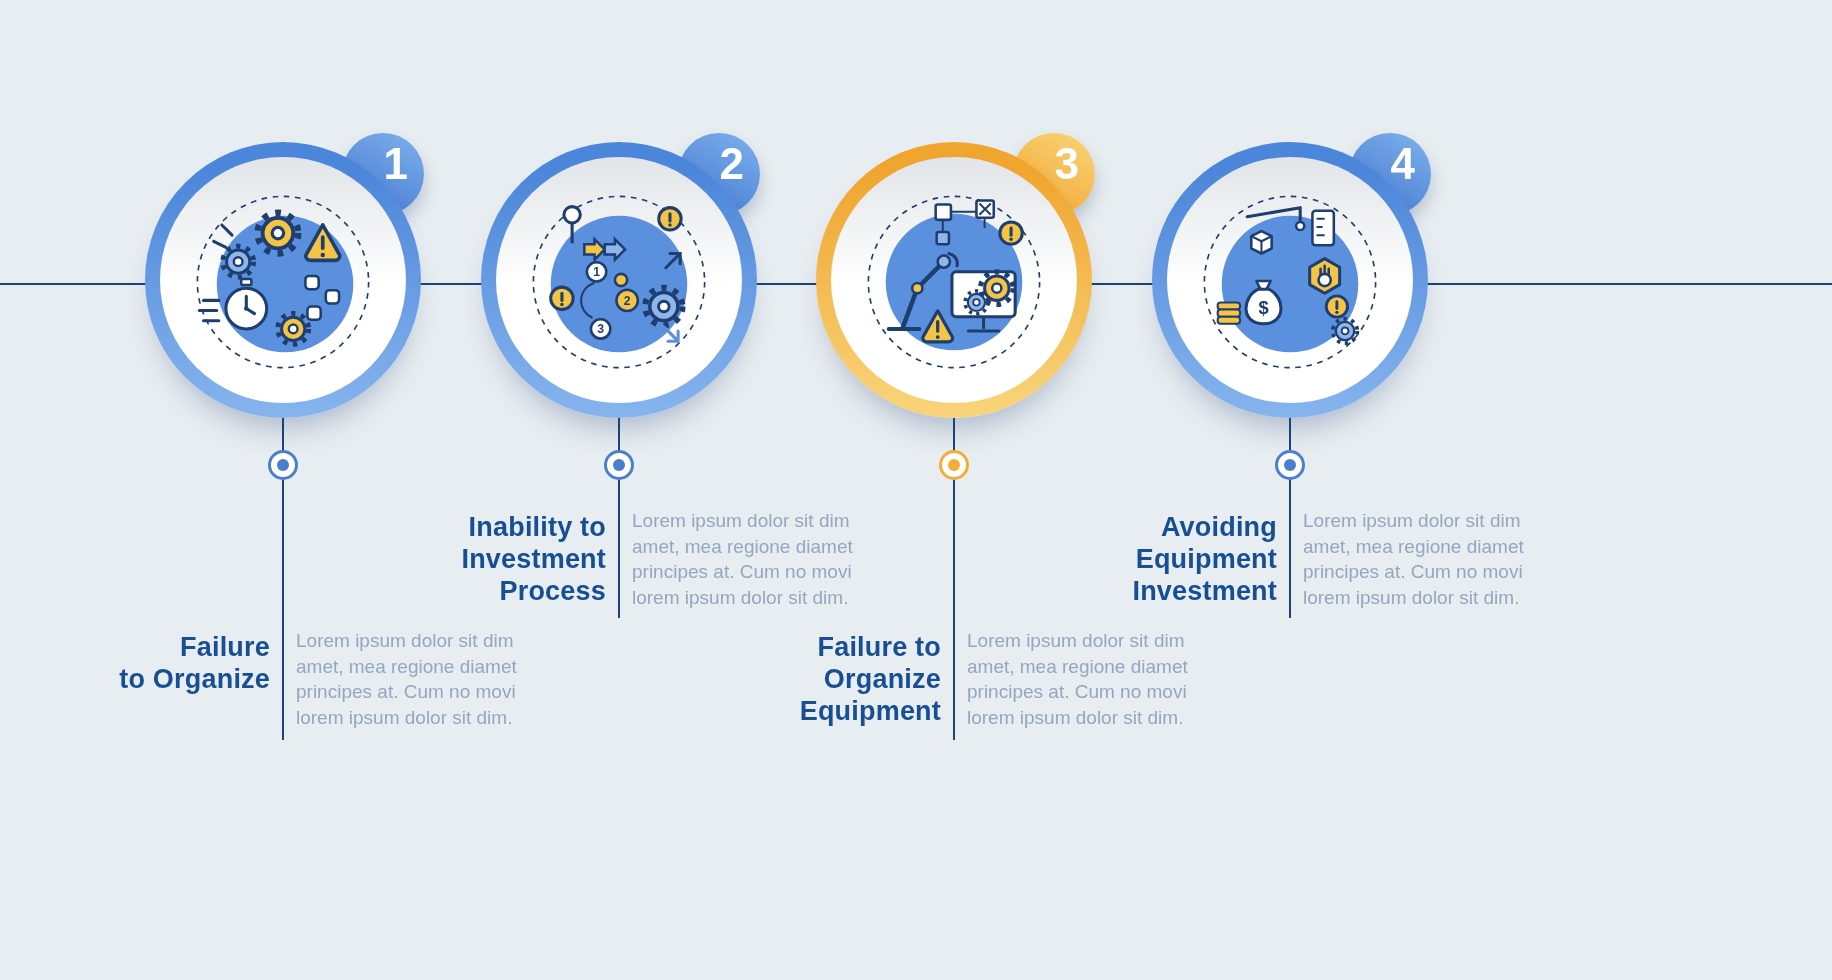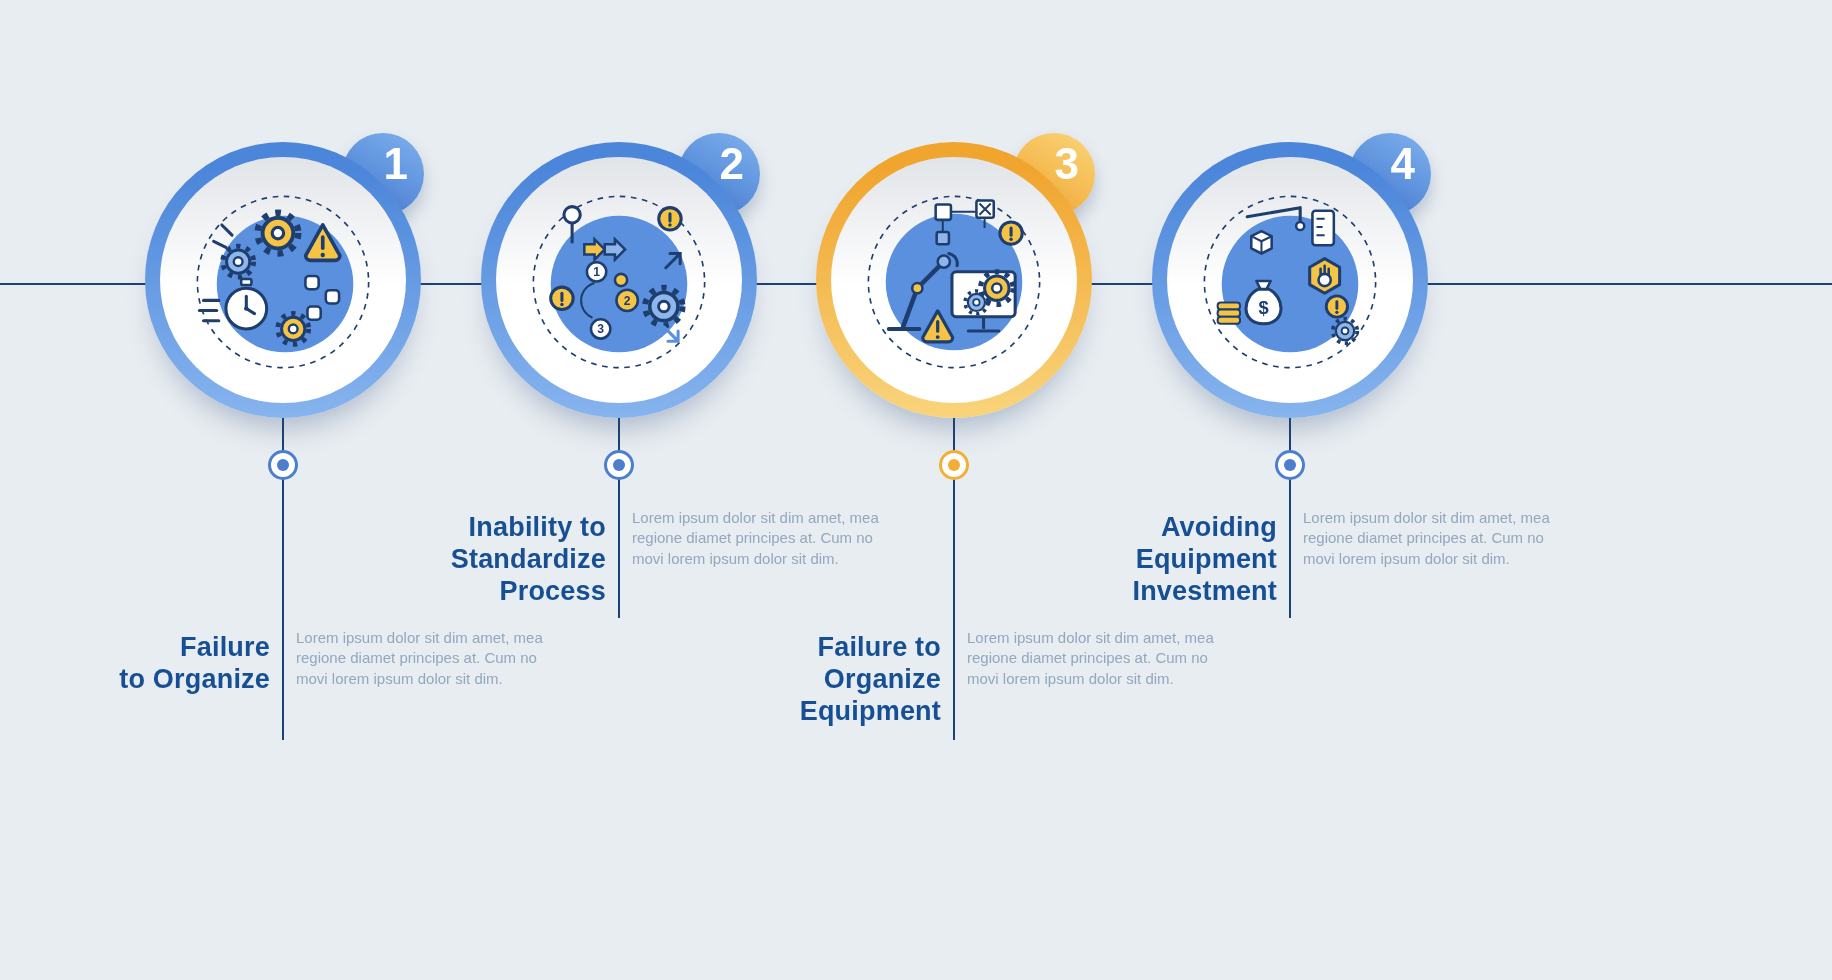--- a/index.html
+++ b/index.html
@@ -21,21 +21,21 @@
          background:linear-gradient(180deg,#e1e4e8 0%,#ffffff 52%);
          display:flex;align-items:center;justify-content:center;}
   .dot{position:absolute;width:30px;height:30px;border-radius:50%;background:#fff;border:3px solid #4a7fd0;
        box-sizing:border-box;top:450px;z-index:2;display:flex;align-items:center;justify-content:center;}
   .dot .core{width:12px;height:12px;border-radius:50%;background:#4a7fd0;}
   .dot.yellow{border-color:#f2ae35;}
   .dot.yellow .core{background:#f2ae35;}
   .text-block{position:absolute;display:flex;z-index:2;width:510px;}
   .step-title{flex:0 0 237px;text-align:right;font-weight:bold;font-size:27px;line-height:1.18;
               color:#174f94;white-space:pre-line;letter-spacing:.2px;}
-  .step-desc{flex:0 0 247px;margin-left:26px;font-size:15px;line-height:1.35;color:#93a7bf;}
+  .step-desc{flex:0 0 247px;margin-left:26px;font-size:19px;line-height:1.35;color:#93a7bf;}
   svg text{font-family:"Liberation Sans",sans-serif;}
   .hidden-defs{position:absolute;width:0;height:0;overflow:hidden;}
 </style>
 </head>
 <body>
 
 <div class="canvas">
 
   <svg class="hidden-defs" aria-hidden="true">
     <defs>
@@ -138,21 +138,21 @@
           <path d="M148,150 l14,14 m0,-10 v10 h-10" fill="none" stroke="#5b90de" stroke-width="3" stroke-linecap="round"></path>
         </svg>
       </div>
     </div>
   </div>
   <div class="dot" style="left:604px;">
       <span class="core"></span>
     </div>
   <div class="text-block" style="left:369px;top:508px;">
     <div class="step-title" style="margin-top:4px;">Inability to
-Standardize
+Investment
 Process</div>
     <div class="step-desc">Lorem ipsum dolor sit dim amet, mea regione diamet principes at. Cum no movi lorem ipsum dolor sit dim.</div>
   </div>
 
   <div class="vline" style="left:953px;top:418px;height:322px;"></div>
   <div class="circle-wrap" style="left:816px;">
     <div class="badge yellow">
       <span>3</span>
     </div>
     <div class="ring yellow">

